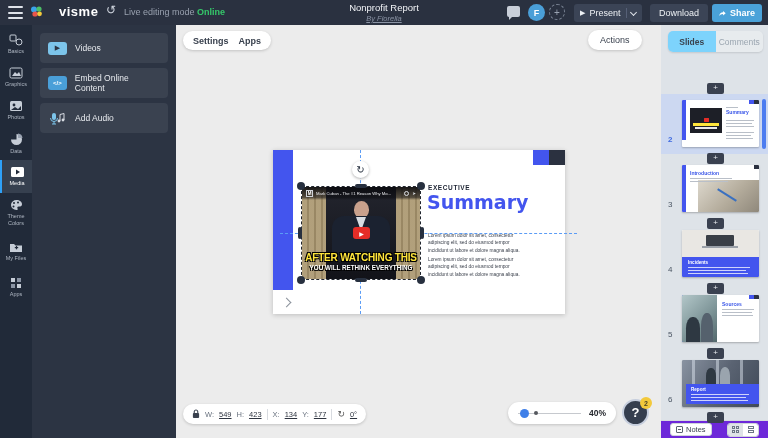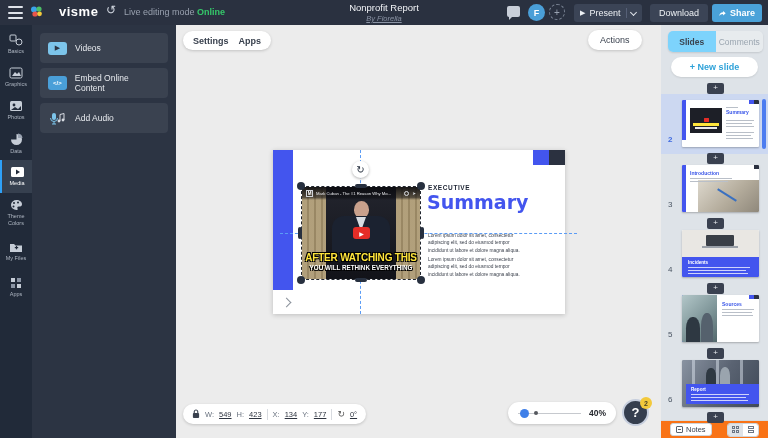--- a/index.html
+++ b/index.html
@@ -134,21 +134,21 @@
   .laptop { position:absolute; left:24px; top:5px; width:28px; height:11px; background:#3a3f47; border-radius:1px; }
   .laptop::after { content:""; position:absolute; left:-4px; top:11px; width:36px; height:2px; background:#9aa0a8; }
   .band4 { position:absolute; left:0; top:27px; width:77px; height:20px; background:#4355ee; }
   .photo5 { position:absolute; left:0; top:0; width:35px; height:47px; background:linear-gradient(135deg,#b3c7c9,#7e9598 55%,#53686c); }
   .fig { position:absolute; background:#2e3842; border-radius:45% 45% 0 0; }
   .photo6 { position:absolute; left:0; top:0; width:77px; height:47px; background:linear-gradient(120deg,#8993a1,#5a6372 50%,#3f4957); }
   .streak { position:absolute; top:0; width:3px; height:26px; background:rgba(220,228,238,.5); }
   .band6 { position:absolute; left:4px; top:24px; width:73px; height:20px; background:#4355ee; }
   .scrollbar { position:absolute; left:101px; top:74px; width:4px; height:50px; background:#4c7cf0; border-radius:2px; cursor:pointer; }
 
-  .rbottom { position:absolute; left:0; top:395px; width:107px; height:18px; background:#f97316; border-top:1px solid #d5dade; display:flex; align-items:center; padding:0 9px; gap:10px;text-align:right; }
+  .rbottom { position:absolute; left:0; top:395px; width:107px; height:18px; background:#6d28d9; border-top:1px solid #d5dade; display:flex; align-items:center; padding:0 9px; gap:10px;text-align:right; }
   .notes-btn { height:13px; background:#fff; border:1px solid #cfd5da; border-radius:3px; display:flex; align-items:center; gap:3px; padding:0 5px; font-size:7.5px; color:#39414e; cursor:pointer; }
   .notes-ic { width:7px; height:7px; border:1px solid #5a6470; border-radius:1px; position:relative; }
   .notes-ic::after { content:""; position:absolute; left:1px; top:2px; width:3px; height:1px; background:#5a6470; }
   .viewseg { margin-left:auto; height:14px; display:flex; border:1px solid #cfd5da; border-radius:3px; overflow:hidden; }
   .vseg { width:15px; display:flex; align-items:center; justify-content:center; cursor:pointer; }
   .vseg.on { background:#dfe3e7; }
   .vseg.off { background:#fff; }
   .gicon { display:grid; grid-template-columns:3px 3px; grid-gap:1px; }
   .gicon i { width:3px; height:3px; border:.8px solid #6b7684; }
   .licon { display:flex; flex-direction:column; gap:1px; }
@@ -374,21 +374,20 @@
     </div>
     <div class="help">?</div>
     <div class="help-badge">2</div>
   </div>
 
   <div class="rpanel">
     <div class="tabs">
       <div class="tab on">Slides</div>
       <div class="tab off">Comments</div>
     </div>
-    <div class="new-slide">+ New slide</div>
 
     <div class="insert" style="top:58px">+</div>
     <div class="sel-row"></div>
 
     <div class="tnum sel" style="top:110px">2</div>
     <div class="thumb" style="top:75px">
       <div class="mini-bluebar"></div>
       <div class="mini-corner-b"></div>
       <div class="mini-corner-d"></div>
       <div class="mini-video">

